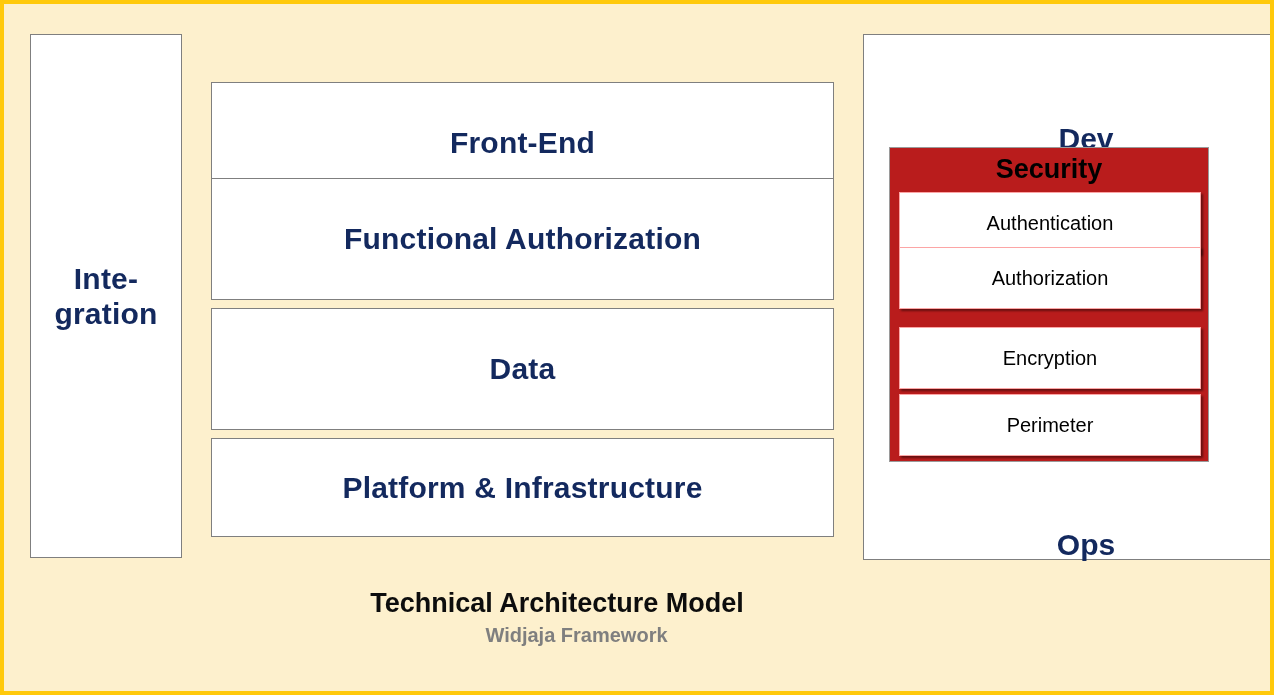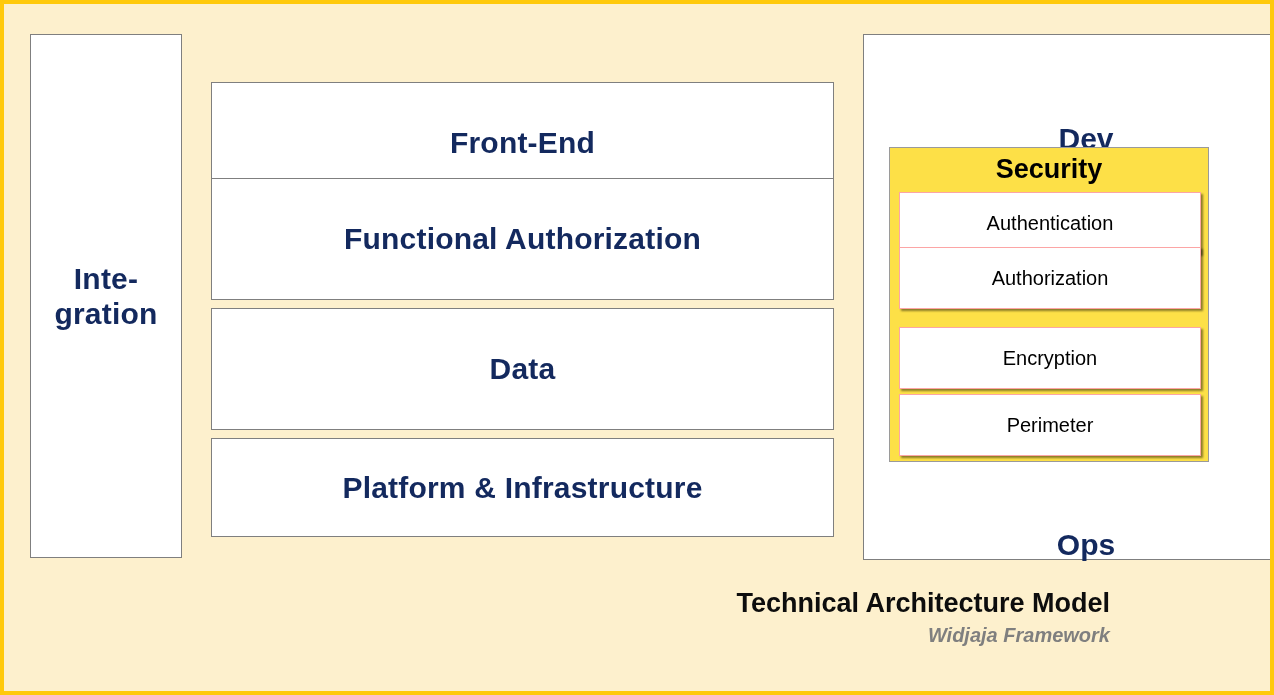--- a/index.html
+++ b/index.html
@@ -80,21 +80,21 @@
   #dev-label { top: 87px; }
   #ops-label { top: 493px; }
 
   
   #security-box {
     position: absolute;
     left: 25px;
     top: 112px;
     width: 320px;
     height: 315px;
-    background: #fde047;
+    background: #b91c1c;
     border: 1px solid #9a9a9a;
     box-sizing: border-box;
   }
   #security-title {
     position: absolute;
     left: 0;
     top: 6px;
     width: 100%;
     text-align: center;
     color: #000000;
@@ -122,33 +122,32 @@
   .sec-item.i1 { top: 99px; }
   .sec-item.i2 { top: 179px; }
   .sec-item.i3 { top: 246px; }
 
   
   #caption {
     position: absolute;
     left: 0;
     top: 583px;
     width: 1106px;
-    text-align: right;
+    text-align: center;
   }
   #caption-title {
     color: #0d0d0d;
     font-size: 27px;
     font-weight: bold;
     line-height: 1.25;
   }
   #caption-subtitle {
     color: #7f7f7f;
     font-size: 20px;
     font-weight: bold;
-    font-style: italic;
     line-height: 1.4;
     margin-left: 39px;
   }
 </style>
 </head>
 <body>
 
 <div id="canvas">
 
   <div class="box" id="integration-box">

